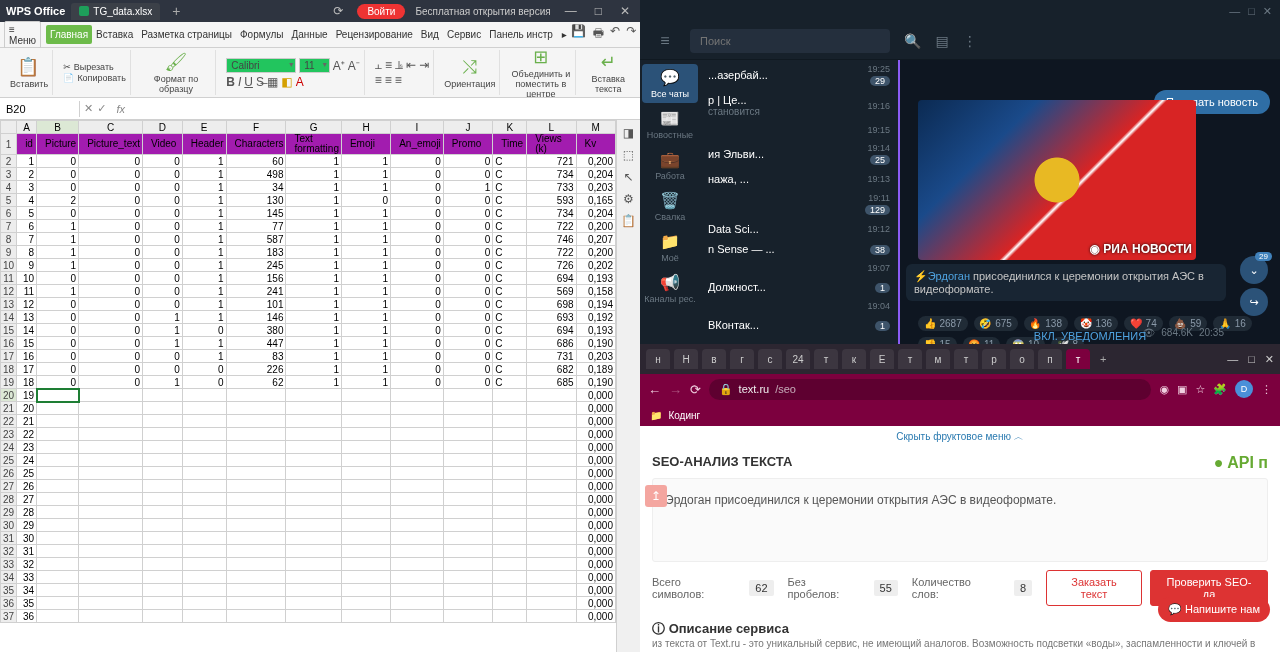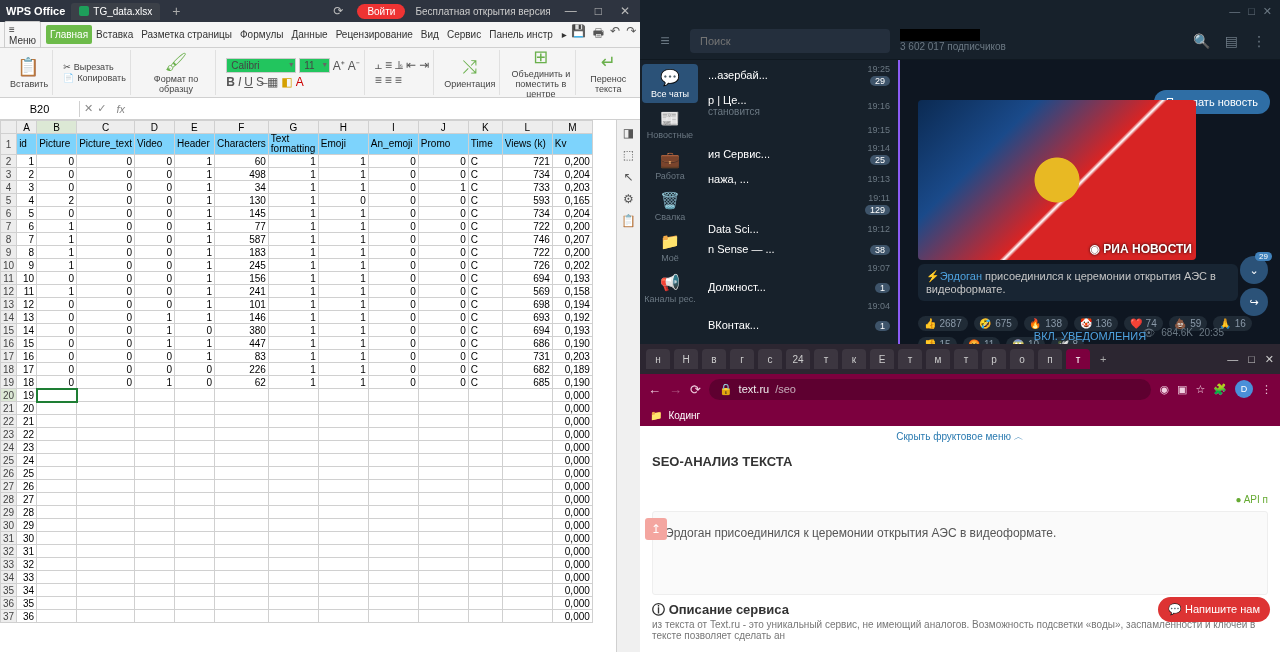--- a/index.html
+++ b/index.html
@@ -22,30 +22,30 @@
   .wps-burger { padding: 2px 4px; border: 1px solid #ccc; border-radius: 2px; margin-right: 4px;}
   .wps-qat { margin-left: auto; display: flex; gap: 6px; color: #777;}
   .wps-ribbon { height: 50px; background: #f5f5f5; border-bottom: 1px solid #d0d0d0; display: flex; align-items: center; padding: 2px 6px; gap: 6px; font-size: 9px; color: #444; overflow: hidden;}
   .rbgrp { display: flex; flex-direction: column; align-items: center; gap: 1px; padding: 0 4px; border-right: 1px solid #e0e0e0; height: 100%; justify-content: center;}
   .rbgrp .bigico { font-size: 18px; color: #6ab04c;}
   .rbrow { display: flex; gap: 3px; align-items: center;}
   .selbox { border: 1px solid #ccc; background: #22c55e; padding: 1px 14px 1px 4px; font-size: 10px; position: relative; min-width: 50px;}
   .selbox::after { content: "▾"; position: absolute; right: 2px; top: 1px; font-size: 8px; color: #666;}
   .ico { font-size: 12px; color: #555; cursor: pointer;}
   .wps-namebar { height: 22px; background: #fff; border-bottom: 1px solid #d0d0d0; display: flex; align-items: center; font-size: 11px;}
-  .nb-name { width: 80px; border-right: 1px solid #d0d0d0; padding: 2px 6px; text-align: center;}
+  .nb-name { width: 80px; border-right: 1px solid #d0d0d0; padding: 2px 6px; }
   .nb-fx { padding: 0 6px; color: #888; font-style: italic;}
   .nb-icons { padding: 0 4px; color: #888; display: flex; gap: 4px;}
   .wps-grid { flex: 1; display: flex; overflow: hidden; background: #fff; }
   .gridtable { border-collapse: collapse; font-size: 10px;}
   .gridtable th, .gridtable td { border: 1px solid #d0d0d0; height: 13px; padding: 0 2px; text-align: right; overflow: hidden; white-space: nowrap;}
   .gridtable th { background: #ededed; font-weight: normal; text-align: center;}
   .rh { background: #ededed; text-align: center; width: 14px; color: #444;}
   .rh.sel, th.sel, td.sel { background: #dce8d5;}
-  .hdr td { text-align: left; font-weight: normal; color: #000; background: #7dd3fc;}
+  .hdr td { text-align: left; font-weight: normal; color: #000; background: #a21caf; padding-left: 8px;}
   .wps-side { width: 24px; background: #f0f0f0; border-left: 1px solid #d0d0d0; display: flex; flex-direction: column; align-items: center; gap: 8px; padding-top: 6px; color: #888;}
 
   
   .tg { position: absolute; left: 640px; top: 0; width: 640px; height: 344px; background: #17212b; color: #c5c5c5; display: flex; flex-direction: column; font-size: 11px;}
   .tg-titlebar { height: 22px; background: #17212b; display: flex; align-items: center; justify-content: flex-end; gap: 8px; padding: 0 8px; color: #6b7883;}
   .tg-top { height: 38px; display: flex; align-items: center; border-bottom: 1px solid #101921;}
   .tg-burger { width: 50px; text-align: center; font-size: 16px; color: #6b7883;}
   .tg-search { flex: 0 0 200px; }
   .tg-search input { width: 100%; background: #242f3d; border: none; border-radius: 4px; padding: 6px 10px; color: #6b7883; font-size: 11px;}
   .tg-chhead { flex: 1; padding-left: 10px;}
@@ -62,21 +62,21 @@
   .chat .n { color: #fff; font-size: 11px; overflow: hidden; text-overflow: ellipsis; white-space: nowrap; max-width: 130px;}
   .chat .sub { color: #6b7883; font-size: 10px; overflow: hidden; text-overflow: ellipsis; white-space: nowrap; max-width: 130px;}
   .chat .r { text-align: right;}
   .chat .tm { color: #6b7883; font-size: 9px;}
   .chat .bd { background: #3e546a; color: #fff; border-radius: 8px; padding: 0 5px; font-size: 9px; display: inline-block;}
   .tg-msgs { flex: 1; background: #0e1621; position: relative; overflow: hidden;}
   .sendbtn { position: absolute; top: 30px; right: 10px; background: #2f6ea5; color: #fff; padding: 6px 12px; border-radius: 14px; font-size: 11px;}
   .post-img { position: absolute; top: 40px; left: 18px; width: 278px; height: 160px; background: linear-gradient(135deg,#0b2a52,#1a4a8a,#d82424 55%,#fff 56%,#d82424 57%); border-radius: 4px; display: flex; align-items: flex-end; justify-content: flex-end; padding: 4px; overflow: hidden;}
   .post-img::before { content:""; position:absolute; left:50%; top:50%; width:60px; height:60px; transform:translate(-50%,-50%); border-radius:50%; background: radial-gradient(circle,#e8b923 0 52%,transparent 54%);} 
   .post-img .brand { color: #fff; font-weight: bold; font-size: 12px; text-shadow: 0 0 3px #000; z-index: 2;}
-  .post-txt { position: absolute; top: 204px; left: 18px; width: 320px; background: #182533; border-radius: 6px; padding: 6px 8px; font-size: 11px;}
+  .post-txt { position: absolute; top: 204px; left: 6px; width: 320px; background: #182533; border-radius: 6px; padding: 6px 8px; font-size: 11px;}
   .post-txt .zap { color: #f0c419;}
   .post-txt a { color: #4fa3e0; text-decoration: none;}
   .reacts { position: absolute; top: 256px; left: 18px; display: flex; flex-wrap: wrap; gap: 6px; width: 340px; font-size: 10px;}
   .react { background: #202b36; border-radius: 10px; padding: 2px 6px; display: flex; align-items: center; gap: 3px; color: #8a99a8;}
   .views { position: absolute; bottom: 6px; right: 56px; color: #6b7883; font-size: 10px; display: flex; gap: 6px;}
   .fwd { position: absolute; bottom: 28px; right: 12px; width: 28px; height: 28px; background: #2b5278; border-radius: 50%; display: flex; align-items: center; justify-content: center; color: #fff;}
   .down { position: absolute; bottom: 60px; right: 12px; width: 28px; height: 28px; background: #2b5278; border-radius: 50%; display: flex; align-items: center; justify-content: center; color: #fff;}
   .down .bd { position: absolute; top: -4px; right: -4px; background: #4082bc; font-size: 8px; border-radius: 8px; padding: 0 4px;}
   .notif { position: absolute; bottom: 2px; left: 50%; transform: translateX(-50%); color: #4fa3e0; font-size: 11px;}
 
@@ -89,21 +89,21 @@
   .chr-addr { height: 30px; background: #7c003e; display: flex; align-items: center; gap: 8px; padding: 0 8px; color: #f0d0e0;}
   .chr-addr .navico { font-size: 13px;}
   .chr-urlbox { flex: 1; background: #5e0030; border-radius: 14px; padding: 4px 10px; color: #eee; font-size: 11px; display: flex; align-items: center; gap: 6px;}
   .chr-ricons { display: flex; gap: 8px; align-items: center;}
   .chr-ricons .av { width: 18px; height: 18px; border-radius: 50%; background: #4a90d9; color: #fff; display: flex; align-items: center; justify-content: center; font-size: 9px;}
   .chr-bm { height: 22px; background: #7c003e; color: #fff; padding: 0 10px; display: flex; align-items: center; gap: 6px; font-size: 10px;}
   .chr-page { flex: 1; background: #fff; display: flex; flex-direction: column; position: relative; overflow: hidden; color: #333;}
   .hidemenu { text-align: center; padding: 4px; font-size: 10px;}
   .hidemenu a { color: #2a7ab0; text-decoration: none;}
   .seotitle { padding: 6px 12px; font-size: 13px; font-weight: bold; color: #333; display: flex; justify-content: space-between;}
-  .seotitle .api { color: #6a3; font-size: 10px; font-weight: normal; margin-top: 40px;}
+  .seotitle .api { color: #6a3; font-size: 16px; font-weight: bold;}
   .seobox { margin: 0 12px; border: 1px solid #eee; background: #fafafa; border-radius: 3px; padding: 14px 12px 40px; font-size: 12px; color: #555; min-height: 84px; position: relative;}
   .upbtn { position: absolute; left: -8px; top: 6px; width: 22px; height: 22px; background: #f4a6a0; border-radius: 3px; color: #fff; display: flex; align-items: center; justify-content: center;}
   .seostats { display: flex; align-items: center; gap: 14px; padding: 8px 12px; font-size: 11px; color: #666;}
   .seostats .v { background: #eee; padding: 2px 6px; border-radius: 2px; color: #333;}
   .seostats .btns { margin-left: auto; display: flex; gap: 8px;}
   .obtn { border: 1px solid #d33; color: #d33; background: #fff; padding: 5px 10px; border-radius: 3px; font-size: 11px;}
   .obtn.fill { background: #d33; color: #fff;}
   .desc { padding: 6px 12px;}
   .desc h3 { font-size: 13px; color: #333; }
   .desc p { font-size: 10px; color: #777;}
@@ -190,21 +190,21 @@
     <div class="rbgrp">
       <span class="bigico">⤭</span>
       <span>Ориентация</span>
     </div>
     <div class="rbgrp">
       <span class="bigico">⊞</span>
       <span style="text-align:center;max-width:70px">Объединить и поместить в центре</span>
     </div>
     <div class="rbgrp" style="border:none">
       <span class="bigico">↵</span>
-      <span style="text-align:center;max-width:50px">Перенос текста</span>
+      <span style="text-align:center;max-width:50px">Вставка текста</span>
     </div>
   </div>
 
   <div class="wps-namebar">
     <div class="nb-name">B20</div>
     <div class="nb-icons">
         <span>✕</span>
         <span>✓</span>
       </div>
     <div class="nb-fx">fx</div>
@@ -840,24 +840,20 @@
   <div class="tg-titlebar">
     <span>—</span>
     <span>□</span>
     <span>✕</span>
   </div>
   <div class="tg-top">
     <div class="tg-burger">≡</div>
     <div class="tg-search">
       <input placeholder="Поиск" style="">
     </div>
-    <div class="tg-chhead">
-      <div class="t" style="background:#000;width:80px;height:12px"></div>
-      <div class="s">3 602 017 подписчиков</div>
-    </div>
     <div class="tg-hicons">
       <span>🔍</span>
       <span>▤</span>
       <span>⋮</span>
     </div>
   </div>
   <div class="tg-body">
     <div class="tg-rail" id="tg-rail">
         <div class="rail-it active">
           <span class="ico">💬</span>
@@ -903,21 +899,21 @@
         <div class="chat">
           <div>
             <div class="n"></div>
           </div>
           <div class="r">
             <div class="tm">19:15</div>
           </div>
         </div>
         <div class="chat">
           <div>
-            <div class="n">ия Сервис...</div>
+            <div class="n">ия Эльви...</div>
           </div>
           <div class="r"><div class="tm">19:14</div><span class="bd">25</span></div>
         </div>
         <div class="chat">
           <div>
             <div class="n">нажа, ...</div>
           </div>
           <div class="r">
             <div class="tm">19:13</div>
           </div>
@@ -1087,19 +1083,31 @@
   <div class="chr-page">
     <div class="hidemenu"><a>Скрыть фруктовое меню ︿</a></div>
     <div class="seotitle">
       <span>SEO-АНАЛИЗ ТЕКСТА</span>
       <span class="api">● <span>API п</span></span>
     </div>
     <div class="seobox">
       <div class="upbtn">↥</div>
       <span>Эрдоган присоединился к церемонии открытия АЭС в видеоформате.</span>
     </div>
+    <div class="seostats">
+      <span>Всего символов:</span>
+      <span class="v">62</span>
+      <span>Без пробелов:</span>
+      <span class="v">55</span>
+      <span>Количество слов:</span>
+      <span class="v">8</span>
+      <div class="btns">
+        <button class="obtn">Заказать текст</button>
+        <button class="obtn fill">Проверить SEO-да</button>
+      </div>
+    </div>
     <div class="desc">
       <h3>ⓘ <span>Описание сервиса</span></h3>
       <p>из текста от Text.ru - это уникальный сервис, не имеющий аналогов. Возможность подсветки «воды», заспамленности и ключей в тексте позволяет сделать ан</p>
     </div>
     <div class="chat-fab">💬 <span>Напишите нам</span></div>
   </div>
 </div>
 
 </body></html>

